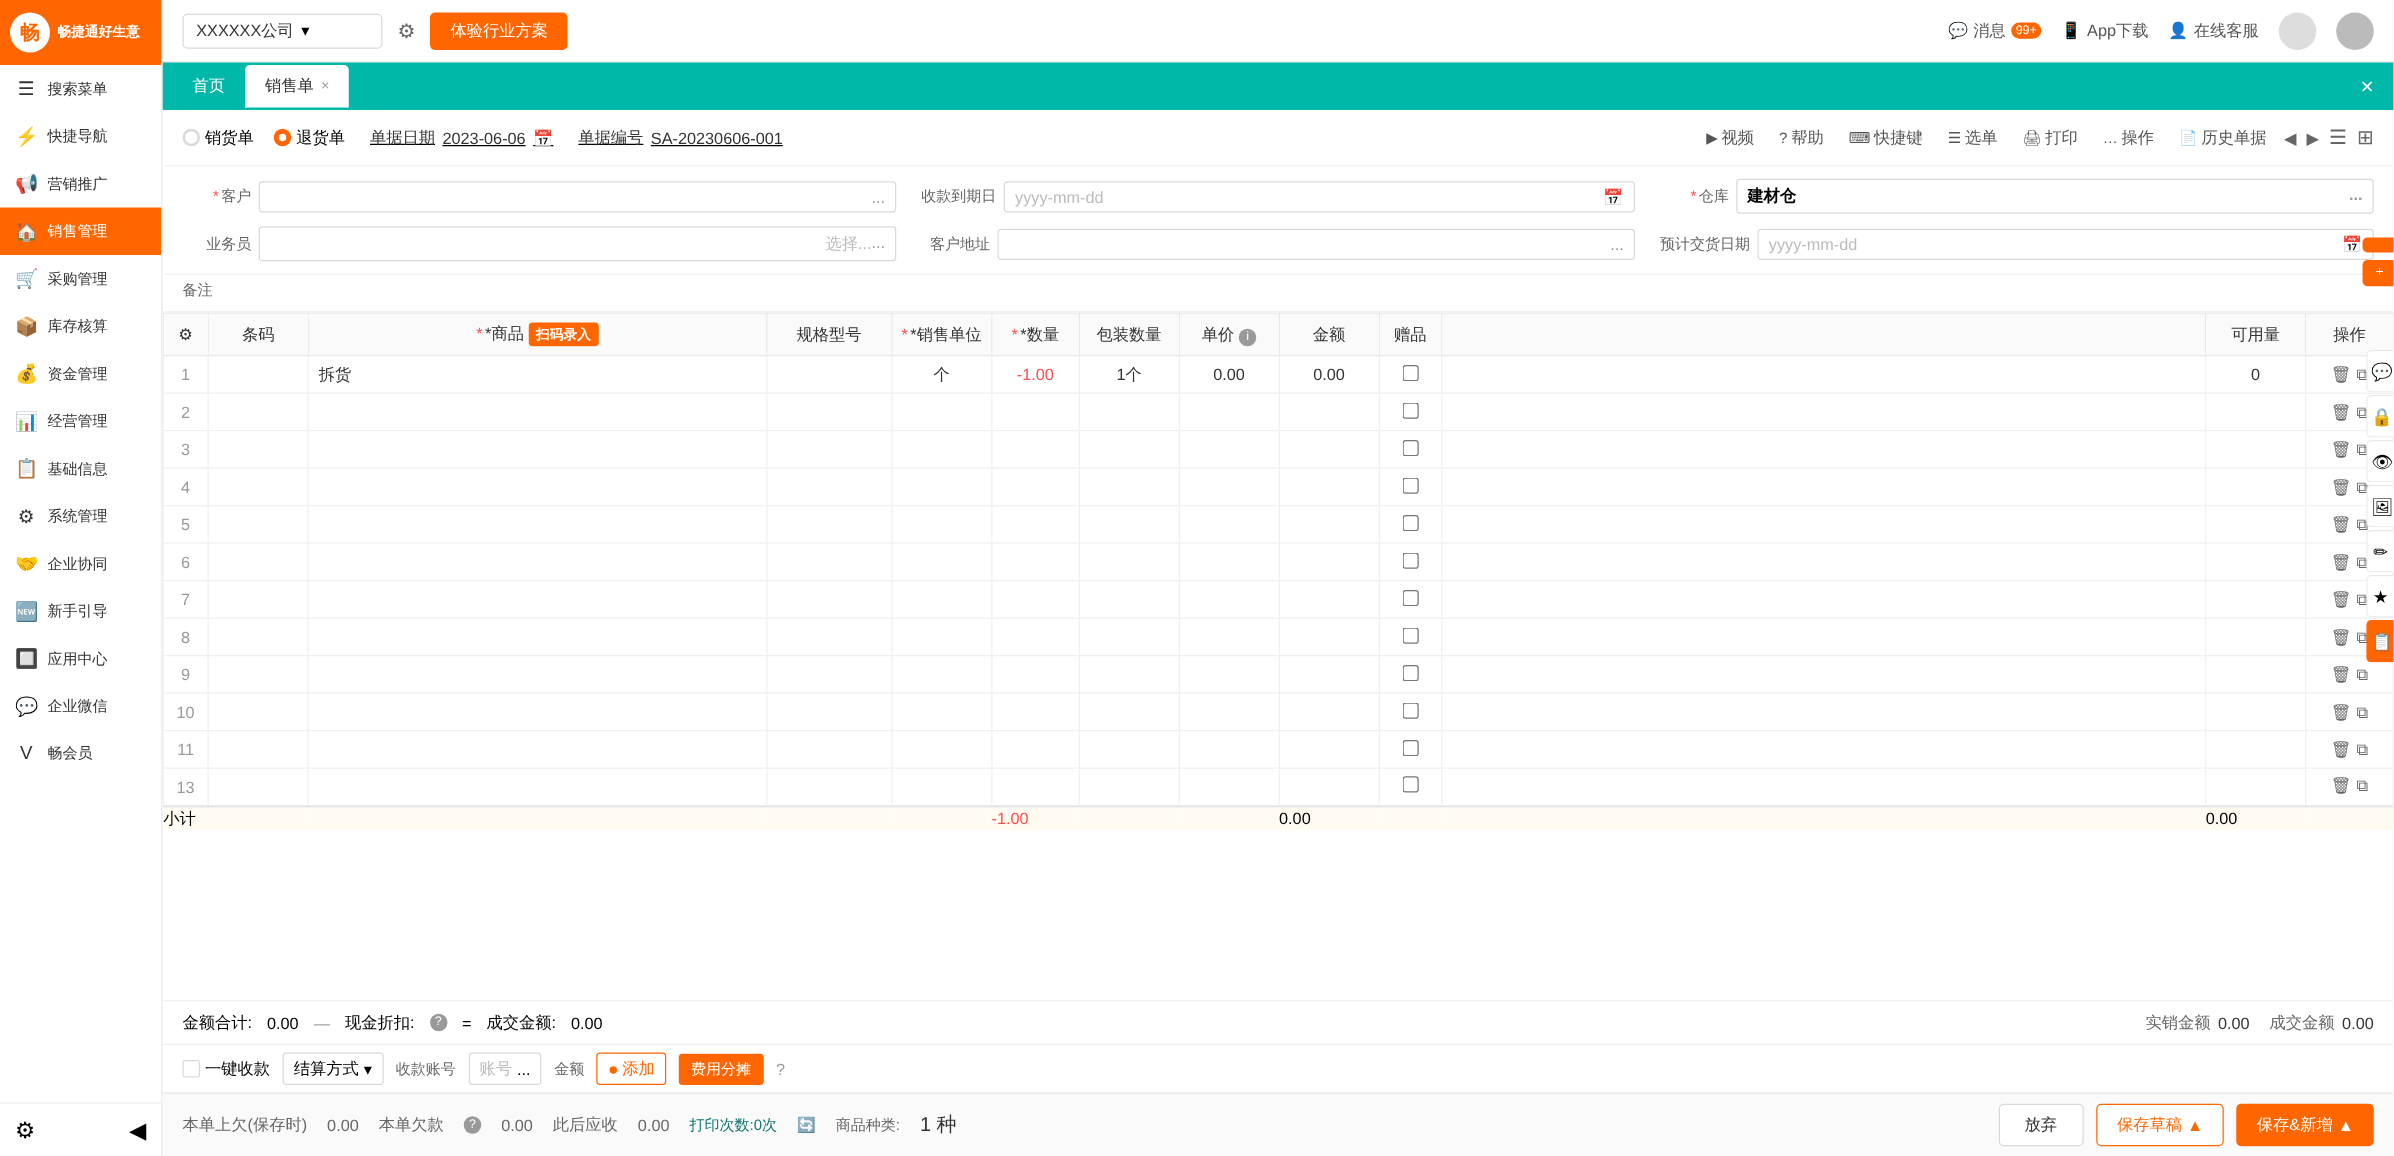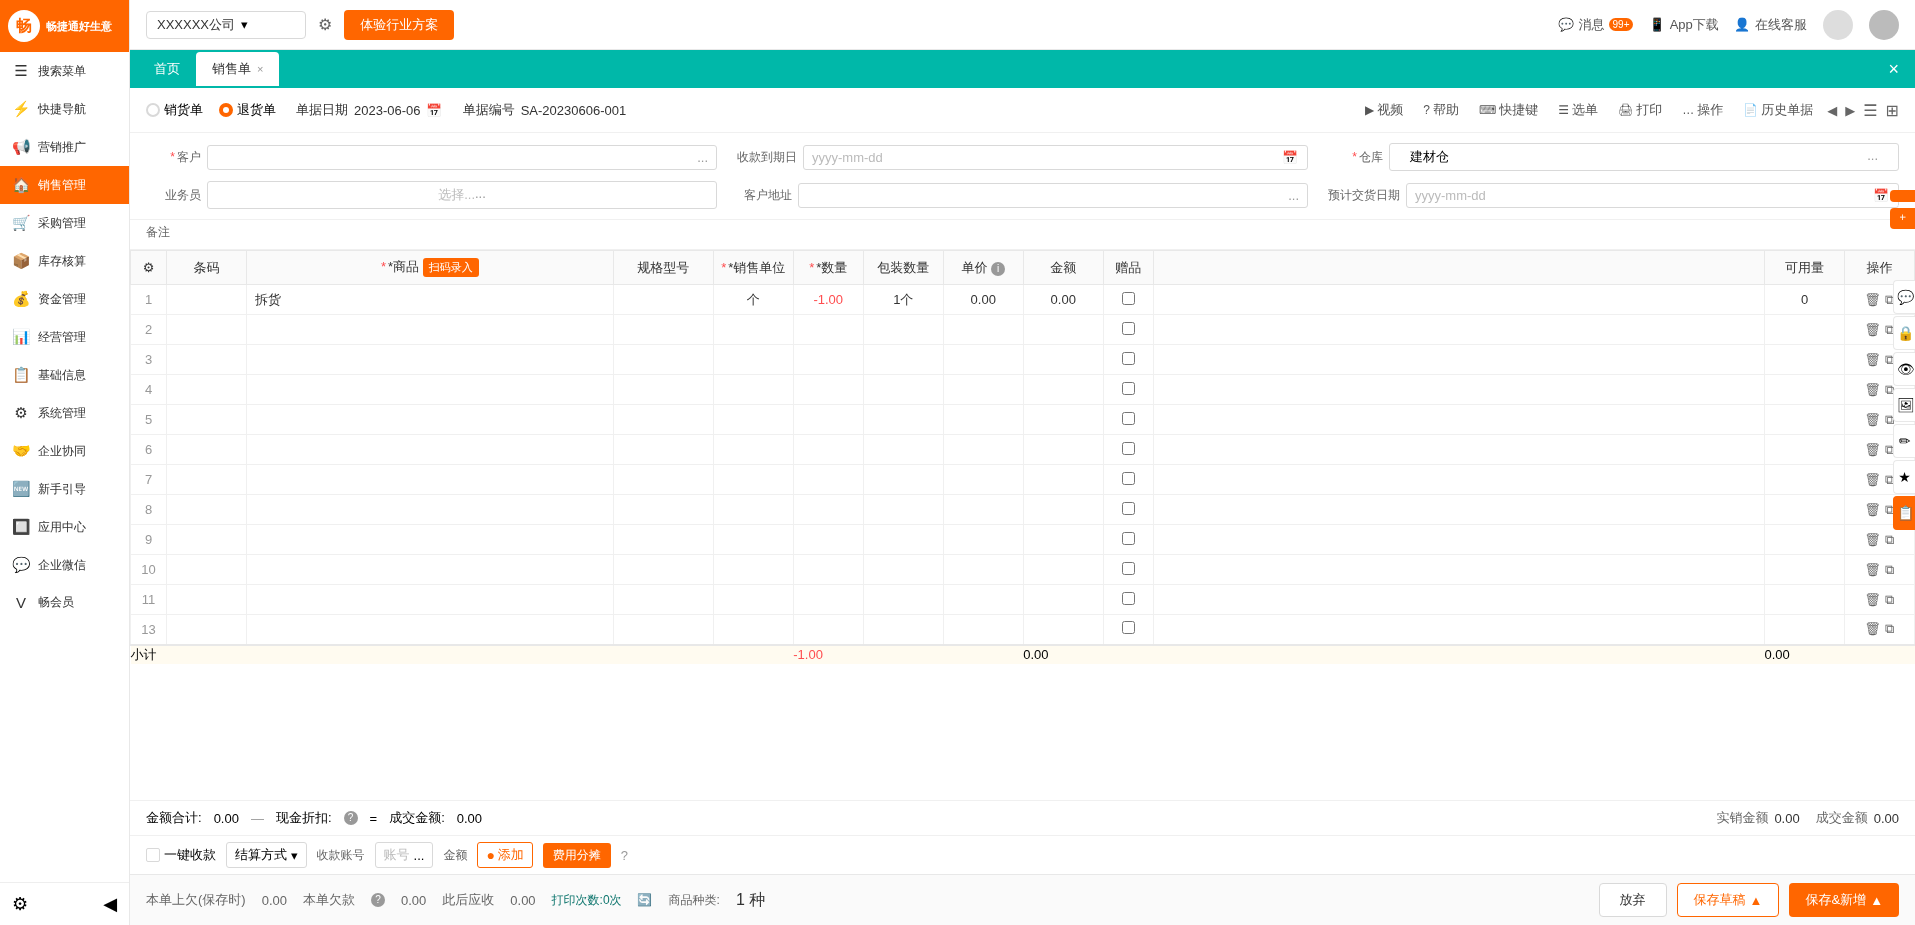--- a/index.html
+++ b/index.html
@@ -39,41 +39,41 @@
     
     .content { flex: 1; background: #fff; overflow: hidden; display: flex; flex-direction: column; }
 
     
     .form-header { padding: 10px 16px; border-bottom: 1px solid #f0f0f0; display: flex; align-items: center; gap: 20px; flex-wrap: wrap; }
     .radio-group { display: flex; gap: 16px; }
     .radio-item { display: flex; align-items: center; gap: 4px; cursor: pointer; }
     .radio-circle { width: 14px; height: 14px; border-radius: 50%; border: 2px solid #d9d9d9; display: inline-block; }
     .radio-circle.checked { border-color: #ff6600; background: #ff6600; }
     .radio-circle.checked::after { content: ''; display: block; width: 6px; height: 6px; border-radius: 50%; background: #fff; margin: 2px; }
-    .field-group { display: flex; align-items: center; gap: 6px; }
+    .field-group { display: flex; align-items: center; gap: 6px; text-decoration: underline; }
     .field-label { color: #333; font-size: 13px; }
     .field-value { color: #333; font-size: 13px; font-weight: 500; }
     .header-actions { margin-left: auto; display: flex; align-items: center; gap: 8px; }
     .header-action-btn { display: flex; align-items: center; gap: 3px; color: #555; font-size: 12px; cursor: pointer; padding: 3px 6px; }
 
     
     .form-fields { padding: 10px 16px; display: grid; grid-template-columns: 1fr 1fr 1fr; gap: 10px 20px; border-bottom: 1px solid #f0f0f0; }
     .form-row { display: flex; align-items: center; gap: 6px; }
     .form-row-label { color: #666; font-size: 12px; min-width: 55px; text-align: right; }
     .form-row-label.required::before { content: '*'; color: #ff4d4f; margin-right: 2px; }
     .form-notes { padding: 4px 16px 8px; border-bottom: 1px solid #f0f0f0; display: flex; align-items: center; gap: 6px; }
     .notes-label { color: #666; font-size: 12px; }
     .notes-input { flex: 1; border: none; outline: none; font-size: 13px; }
 
     
     .table-container { flex: 1; overflow: auto; position: relative; }
     table { width: 100%; border-collapse: collapse; font-size: 12px; }
     table thead th { background: #fafafa; border: 1px solid #e8e8e8; padding: 7px 6px; text-align: center; white-space: nowrap; color: #333; font-weight: 500; position: sticky; top: 0; z-index: 2; }
     table tbody td { border: 1px solid #f0f0f0; padding: 5px 6px; text-align: center; color: #333; height: 30px; }
-    .scan-btn { background: #ff6600; color: #fff; border: none; border-radius: 3px; padding: 2px 6px; font-size: 11px; cursor: pointer; }
+    .scan-btn { background: #ff6600; color: #fff; border: none; border-radius: 3px; padding: 2px 6px; font-size: 11px; cursor: pointer; font-weight: bold; }
     .required-mark { color: #ff4d4f; margin-right: 2px; }
     .negative { color: #ff4d4f; }
     .row-num { color: #999; }
     .action-icons { display: flex; gap: 4px; justify-content: center; }
     .action-icon { cursor: pointer; color: #666; font-size: 13px; }
     .subtotal-row td { background: #fffbf0; font-weight: 500; border-top: 2px solid #e8e8e8; }
 
     
     .totals-bar { padding: 8px 16px; border-top: 1px solid #f0f0f0; display: flex; align-items: center; gap: 12px; background: #fff; }
     .dash { color: #999; }
@@ -290,29 +290,29 @@
       </div>
       <div class="form-row">
         <span class="form-row-label">收款到期日</span>
         <div style="flex:1;border:1px solid #d9d9d9;border-radius:3px;padding:4px 8px;display:flex;justify-content:space-between;align-items:center;">
           <span style="color:#bbb;">yyyy-mm-dd</span>
           <span>📅</span>
         </div>
       </div>
       <div class="form-row">
         <span class="form-row-label required">仓库</span>
-        <div style="flex:1;border:1px solid #d9d9d9;border-radius:3px;padding:4px 20px;display:flex;justify-content:space-between;">
+        <div style="flex:1;border:1px solid #d9d9d9;border-radius:3px;padding:4px 8px;display:flex;justify-content:space-between;font-weight:bold;">
           <span>建材仓</span>
           <span style="color:#999;">...</span>
         </div>
       </div>
 
       <div class="form-row">
         <span class="form-row-label">业务员</span>
-        <div style="flex:1;border:1px solid #d9d9d9;border-radius:3px;padding:4px 8px;display:flex;justify-content:center;">
+        <div style="flex:1;border:1px solid #d9d9d9;border-radius:3px;padding:4px 8px;display:flex;justify-content:flex-end;">
           <span style="color:#bbb;">选择...</span>
           <span style="color:#999;">...</span>
         </div>
       </div>
       <div class="form-row">
         <span class="form-row-label">客户地址</span>
         <div style="flex:1;border:1px solid #d9d9d9;border-radius:3px;padding:4px 8px;display:flex;justify-content:space-between;">
           <span style="color:#bbb;"></span>
           <span style="color:#999;">...</span>
         </div>

